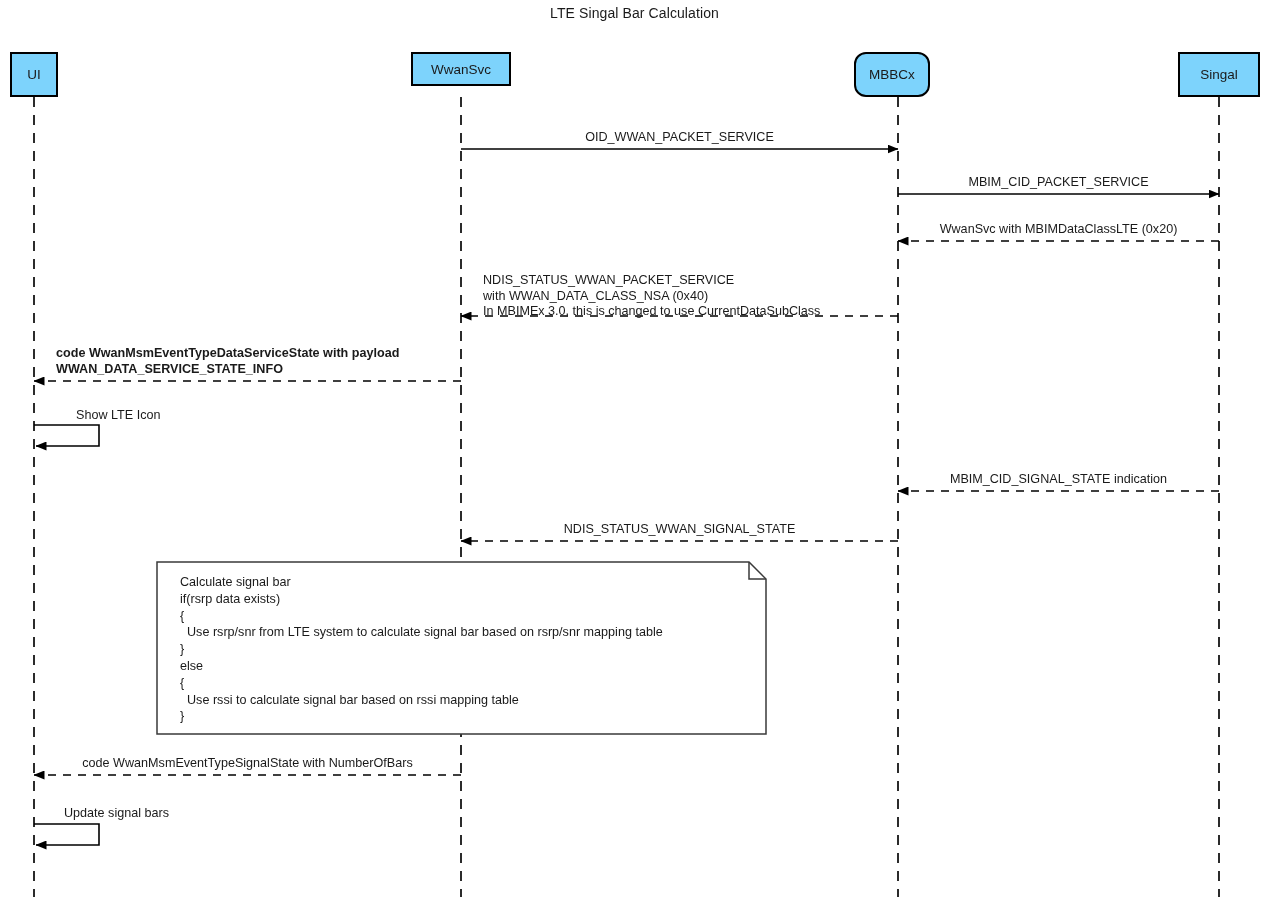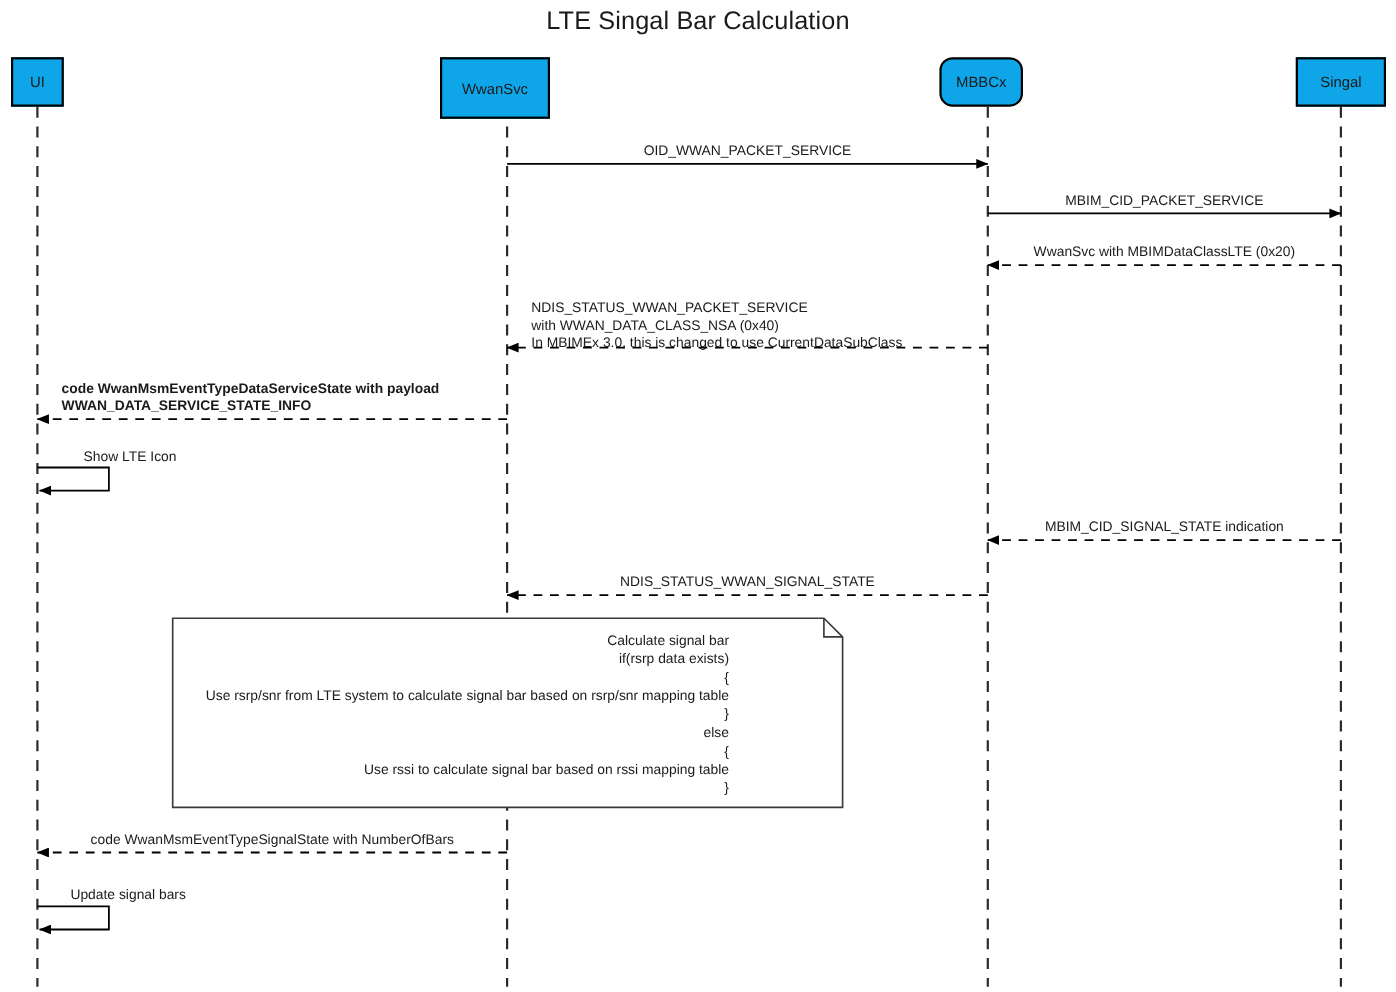--- a/index.html
+++ b/index.html
@@ -24,29 +24,29 @@
     top: 0;
     width: 1269px;
     height: 902px;
   }
   .diagram-title {
     position: absolute;
     left: 0;
     top: 5px;
     width: 1269px;
     text-align: center;
-    font-size: 23px;
+    font-size: 14px;
     color: #1a1a1a;
     letter-spacing: 0.1px;
   }
   .actor-box {
     position: absolute;
     box-sizing: border-box;
     border: 2px solid #000000;
-    background: #0ea5e9;
+    background: #7dd3fc;
     display: flex;
     align-items: center;
     justify-content: center;
     font-size: 13.5px;
     color: #1a1a1a;
   }
   .msg-label {
     position: absolute;
     font-size: 12.6px;
     line-height: 15.5px;
@@ -106,21 +106,21 @@
     <g id="note-group">
         <path d="M 157 562 H 749 L 766 579 V 734 H 157 Z" fill="#ffffff" stroke="#3a3a3a" stroke-width="1.5"></path>
         <path d="M 749 562 V 579 H 766" fill="none" stroke="#3a3a3a" stroke-width="1.5"></path>
       </g>
   </svg>
 
   <div id="actor-boxes">
       <div class="actor-box" style="left: 10px; top: 52px; width: 48px; height: 45px;">
         <span>UI</span>
       </div>
-      <div class="actor-box" style="left: 400px; top: 52px; width: 100px; height: 56px;">
+      <div class="actor-box" style="left: 411px; top: 52px; width: 100px; height: 34px;">
         <span>WwanSvc</span>
       </div>
       <div class="actor-box" style="left: 854px; top: 52px; width: 76px; height: 45px; border-radius: 12px;">
         <span>MBBCx</span>
       </div>
       <div class="actor-box" style="left: 1178px; top: 52px; width: 82px; height: 45px;">
         <span>Singal</span>
       </div>
     </div>
   <div id="message-labels">
@@ -134,21 +134,21 @@
 WWAN_DATA_SERVICE_STATE_INFO</div>
       <div class="msg-label center" style="left: 902px; width: 313px; top: 471.5px;">MBIM_CID_SIGNAL_STATE indication</div>
       <div class="msg-label center" style="left: 465px; width: 429px; top: 521.5px;">NDIS_STATUS_WWAN_SIGNAL_STATE</div>
       <div class="msg-label center" style="left: 38px; width: 419px; top: 755.5px;">code WwanMsmEventTypeSignalState with NumberOfBars</div>
     </div>
   <div id="self-message-labels">
       <div class="msg-label left" style="left: 54px; top: 408px; margin-left: 22px;">Show LTE Icon</div>
       <div class="msg-label left" style="left: 64px; top: 806px; text-align: center;">Update signal bars</div>
     </div>
   <div id="note-text-layer">
-      <div class="note-text" style="left: 180px; top: 574px; text-align: right;">Calculate signal bar
+      <div class="note-text" style="left: 180px; top: 574px;">Calculate signal bar
 if(rsrp data exists)
 {
   Use rsrp/snr from LTE system to calculate signal bar based on rsrp/snr mapping table
 }
 else
 {
   Use rssi to calculate signal bar based on rssi mapping table
 }</div>
     </div>
 

